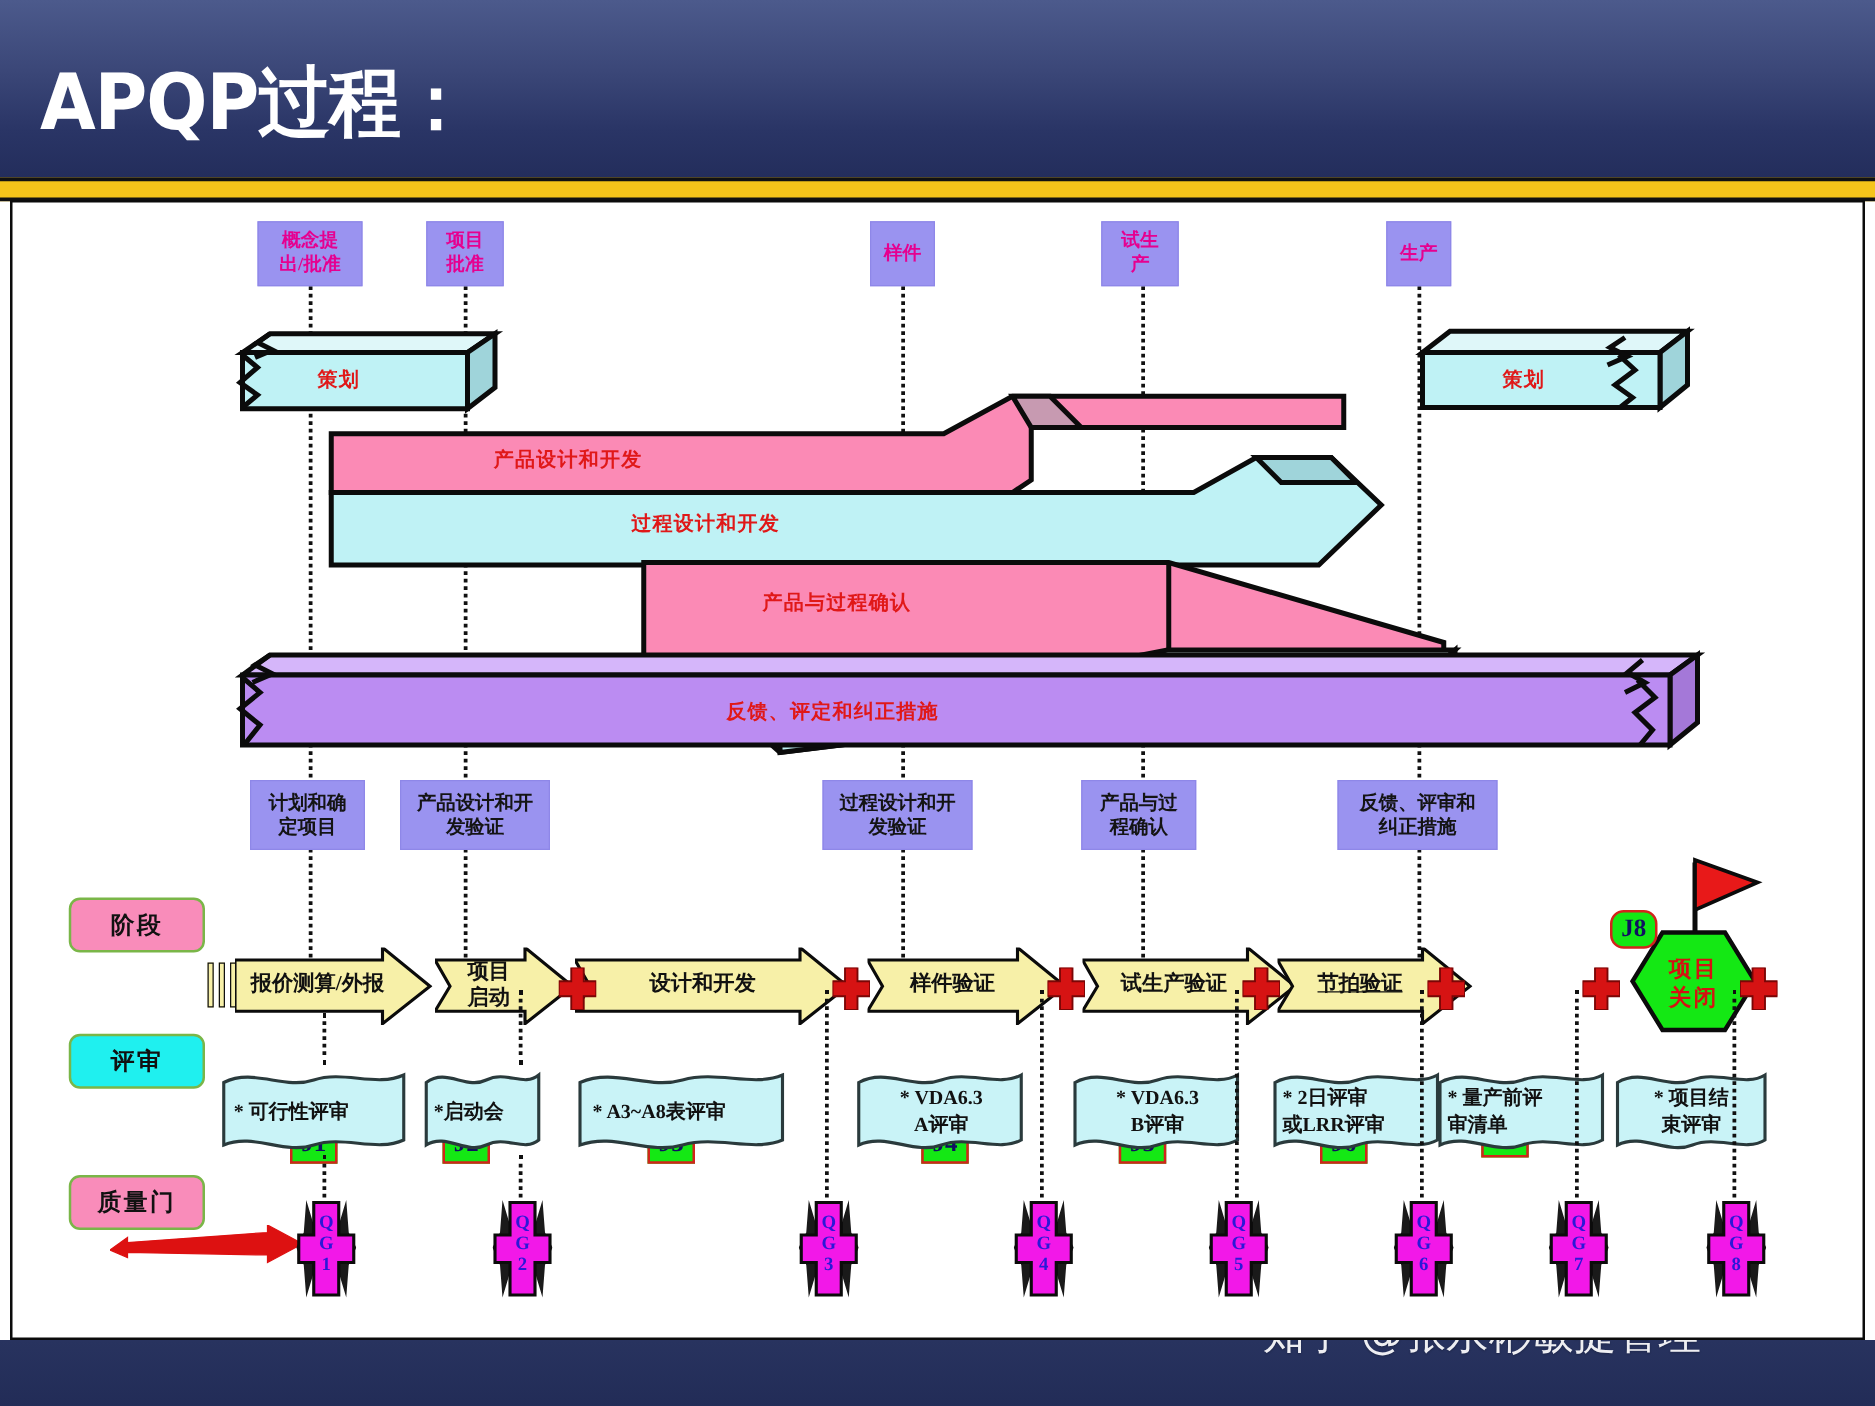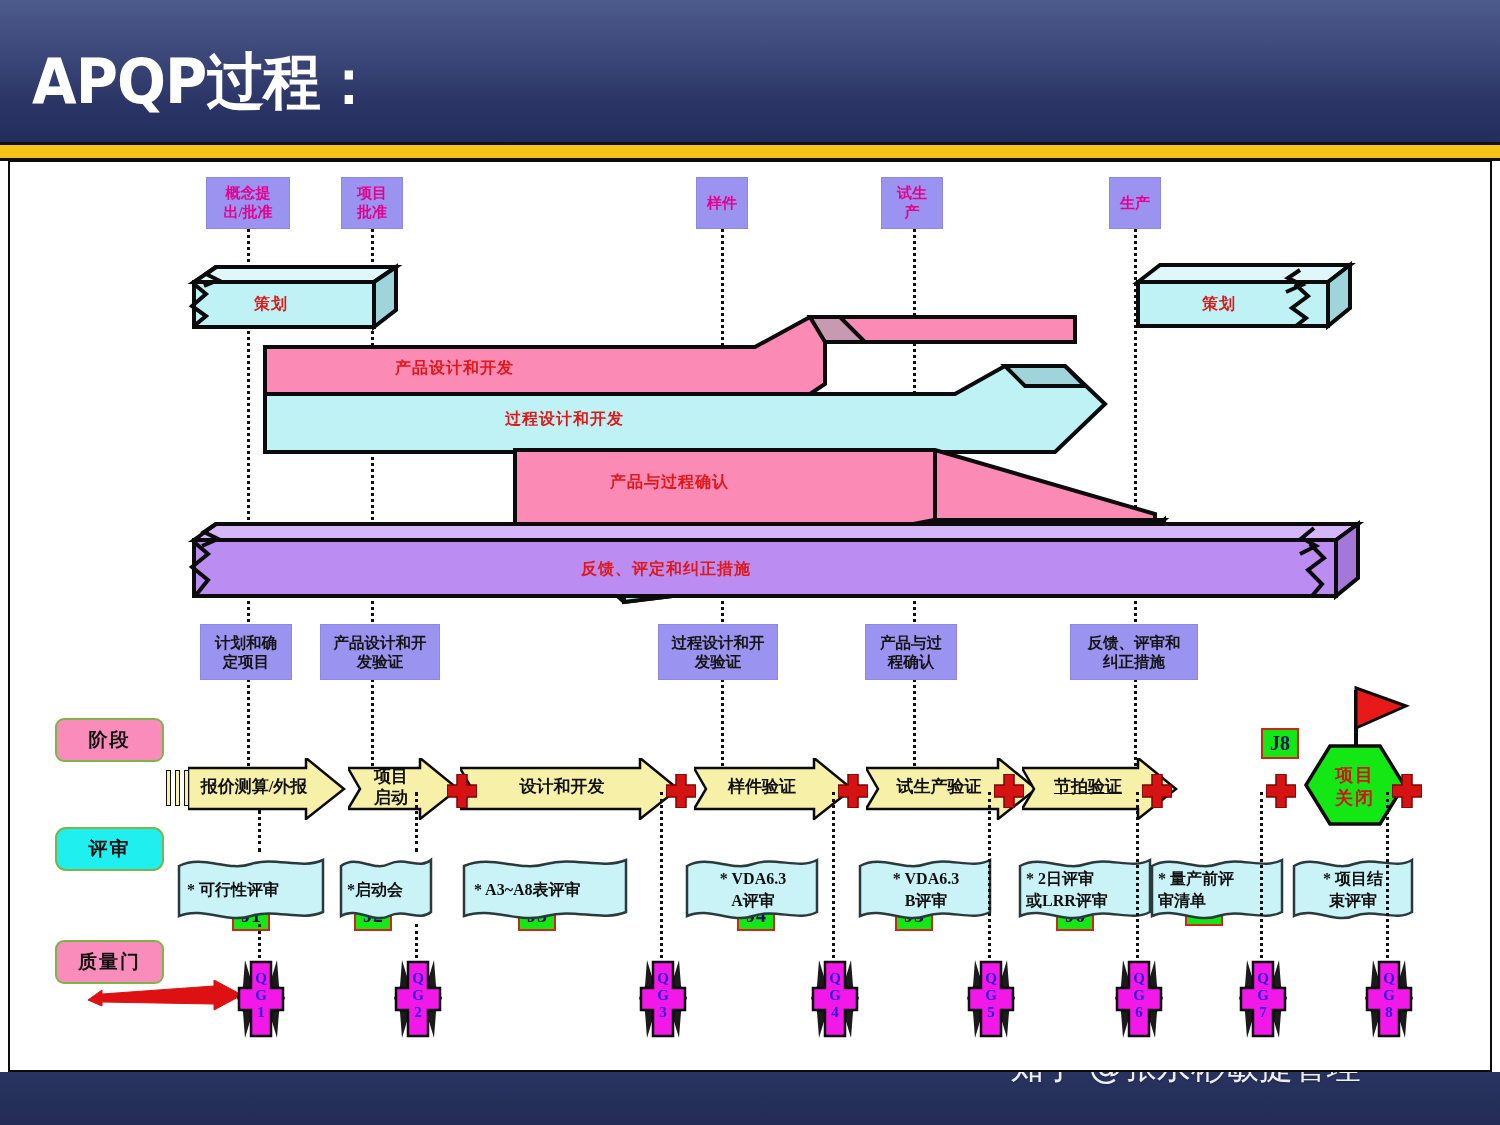--- a/index.html
+++ b/index.html
@@ -247,21 +247,21 @@
       <span>程确认</span>
     </div>
     <div class="chip phase" style="left:1060px;top:462px;width:128px;height:56px;flex-direction:column;">
       <span>反馈、评审和</span>
       <span>纠正措施</span>
     </div>
 
     <div class="rowlabel pink" style="left:45px;top:556px;text-align:center;">
       <span>阶段</span>
     </div>
-    <div class="rowlabel cyan" style="left:45px;top:665px;border-radius:11px;">
+    <div class="rowlabel cyan" style="left:45px;top:665px;">
       <span>评审</span>
     </div>
     <div class="rowlabel pink" style="left:45px;top:778px;">
       <span>质量门</span>
     </div>
 
     <div class="tickbars" style="left:156px;top:608px;width:26px;height:36px;">
       <i style="left:0px;"></i>
         <i style="left:9px;"></i>
         <i style="left:18px;"></i>
@@ -324,21 +324,21 @@
       <svg width="120" height="150" viewBox="0 0 120 150">
         <line x1="62" y1="10" x2="62" y2="80" stroke="#0b0b0b" stroke-width="4"></line>
         <polygon points="62,8 112,26 62,48" fill="#e81919" stroke="#0b0b0b" stroke-width="3"></polygon>
         <polygon points="36,66 86,66 110,105 86,144 36,144 12,105" fill="#14e814" stroke="#0b0b0b" stroke-width="3.5"></polygon>
       </svg>
       <div class="hextext" style="left:12px;top:84px;width:98px;">
         <span>项目</span><br>
         <span>关闭</span>
       </div>
     </div>
-    <div class="jbadge" style="left:1251px;top:566px;">J8</div>
+    <div class="jbadge" style="left:1278px;top:566px;border-radius:11px;">J8</div>
 
     <div class="jarrow" style="left:437px;top:612px;">
       <svg width="30" height="34" viewBox="0 0 30 34">
           <polygon points="10,0 20,0 20,11 30,11 30,23 20,23 20,34 10,34 10,23 0,23 0,11 10,11" fill="#d61313" stroke="#7a0606" stroke-width="1.5"></polygon>
         </svg>
     </div>
     <div class="jarrow" style="left:656px;top:612px;">
       <svg width="30" height="34" viewBox="0 0 30 34">
           <polygon points="10,0 20,0 20,11 30,11 30,23 20,23 20,34 10,34 10,23 0,23 0,11 10,11" fill="#d61313" stroke="#7a0606" stroke-width="1.5"></polygon>
         </svg>

